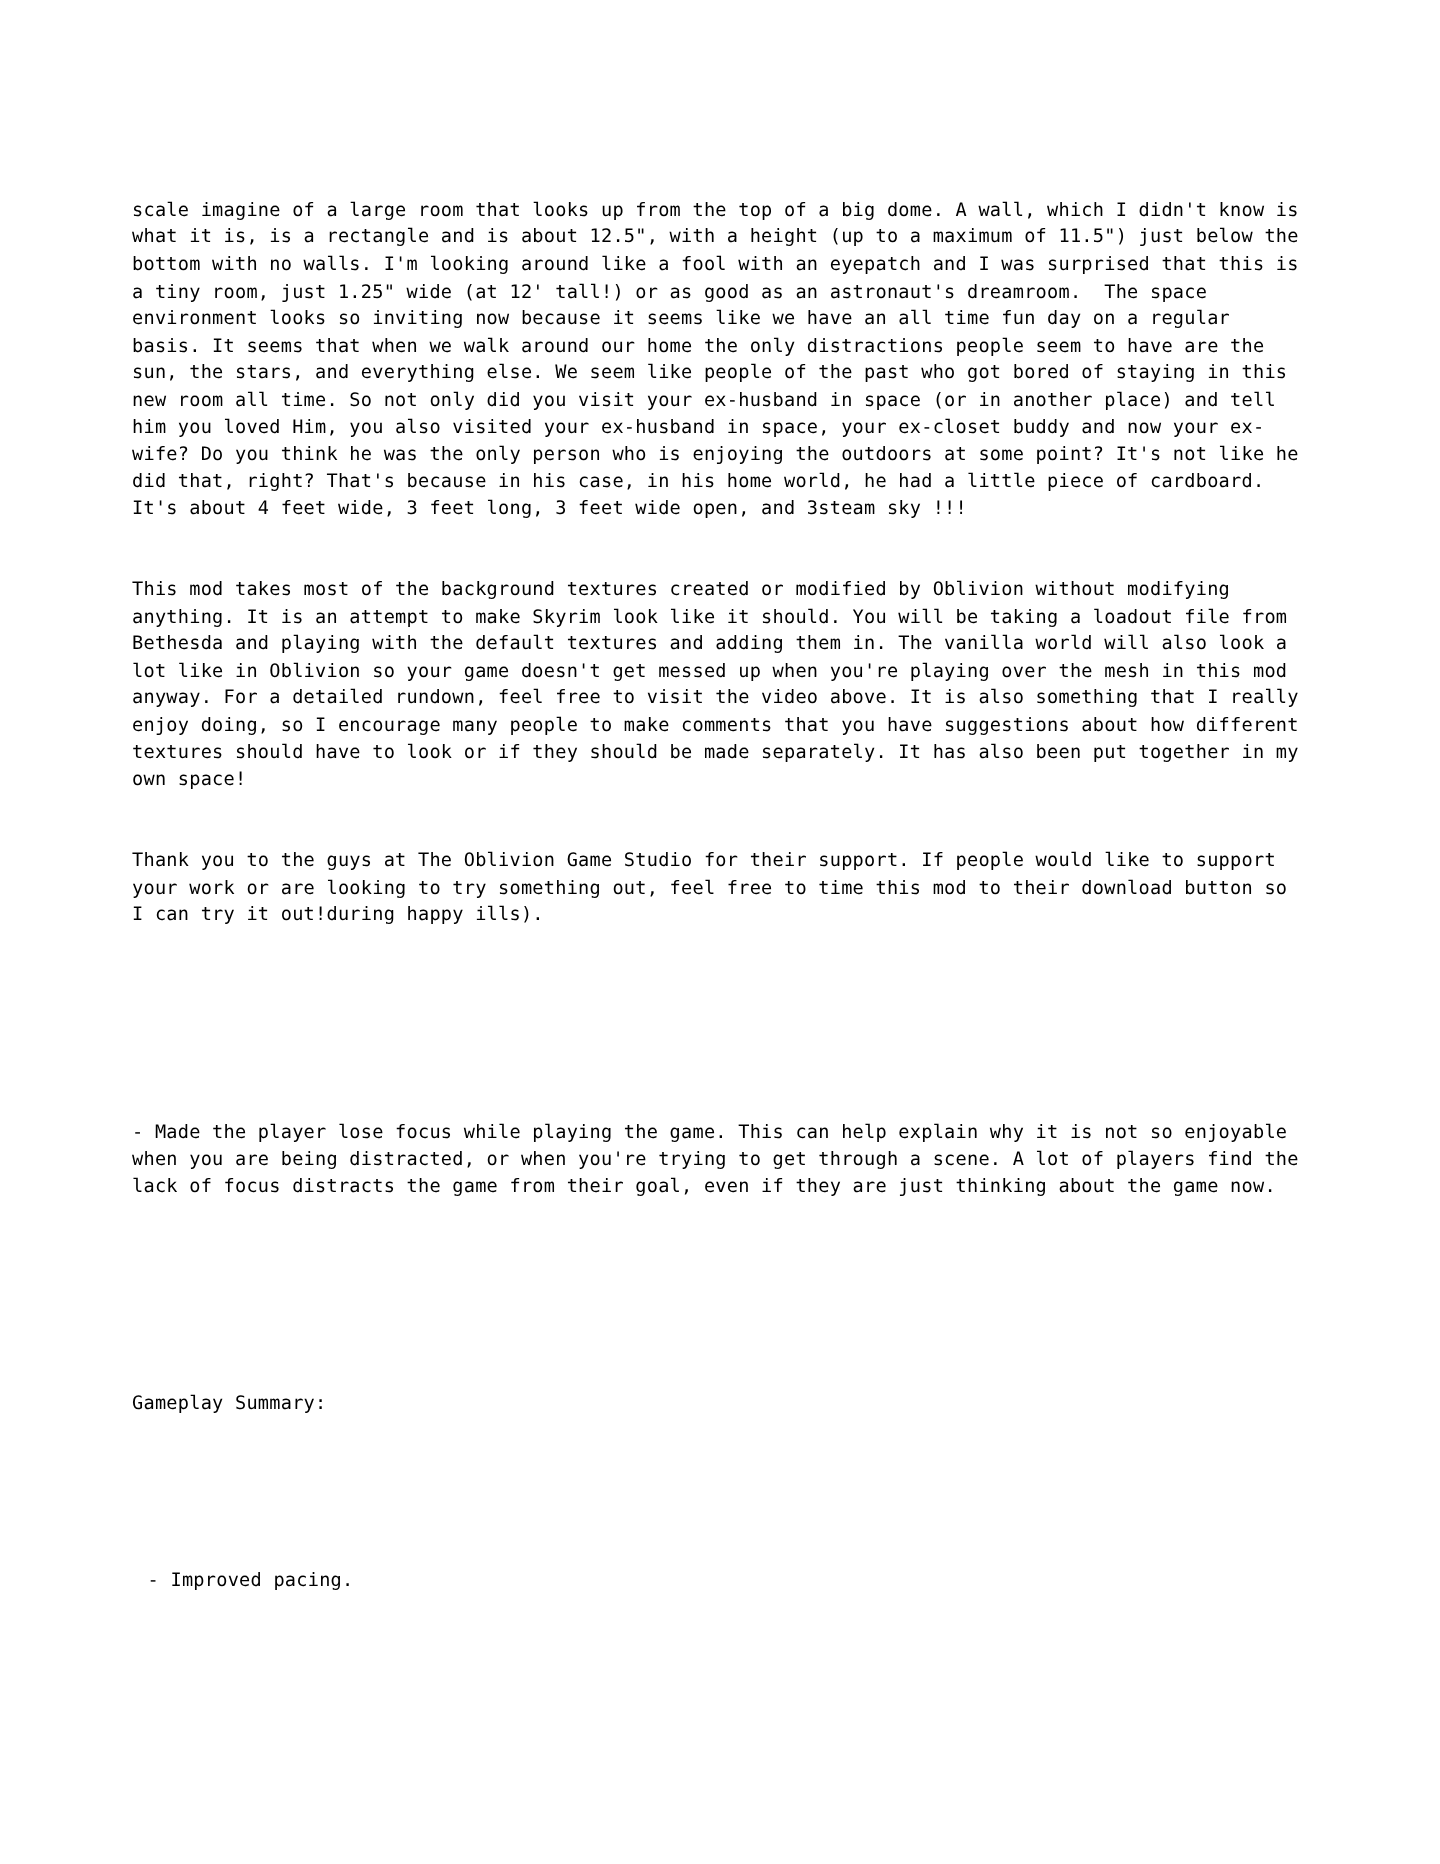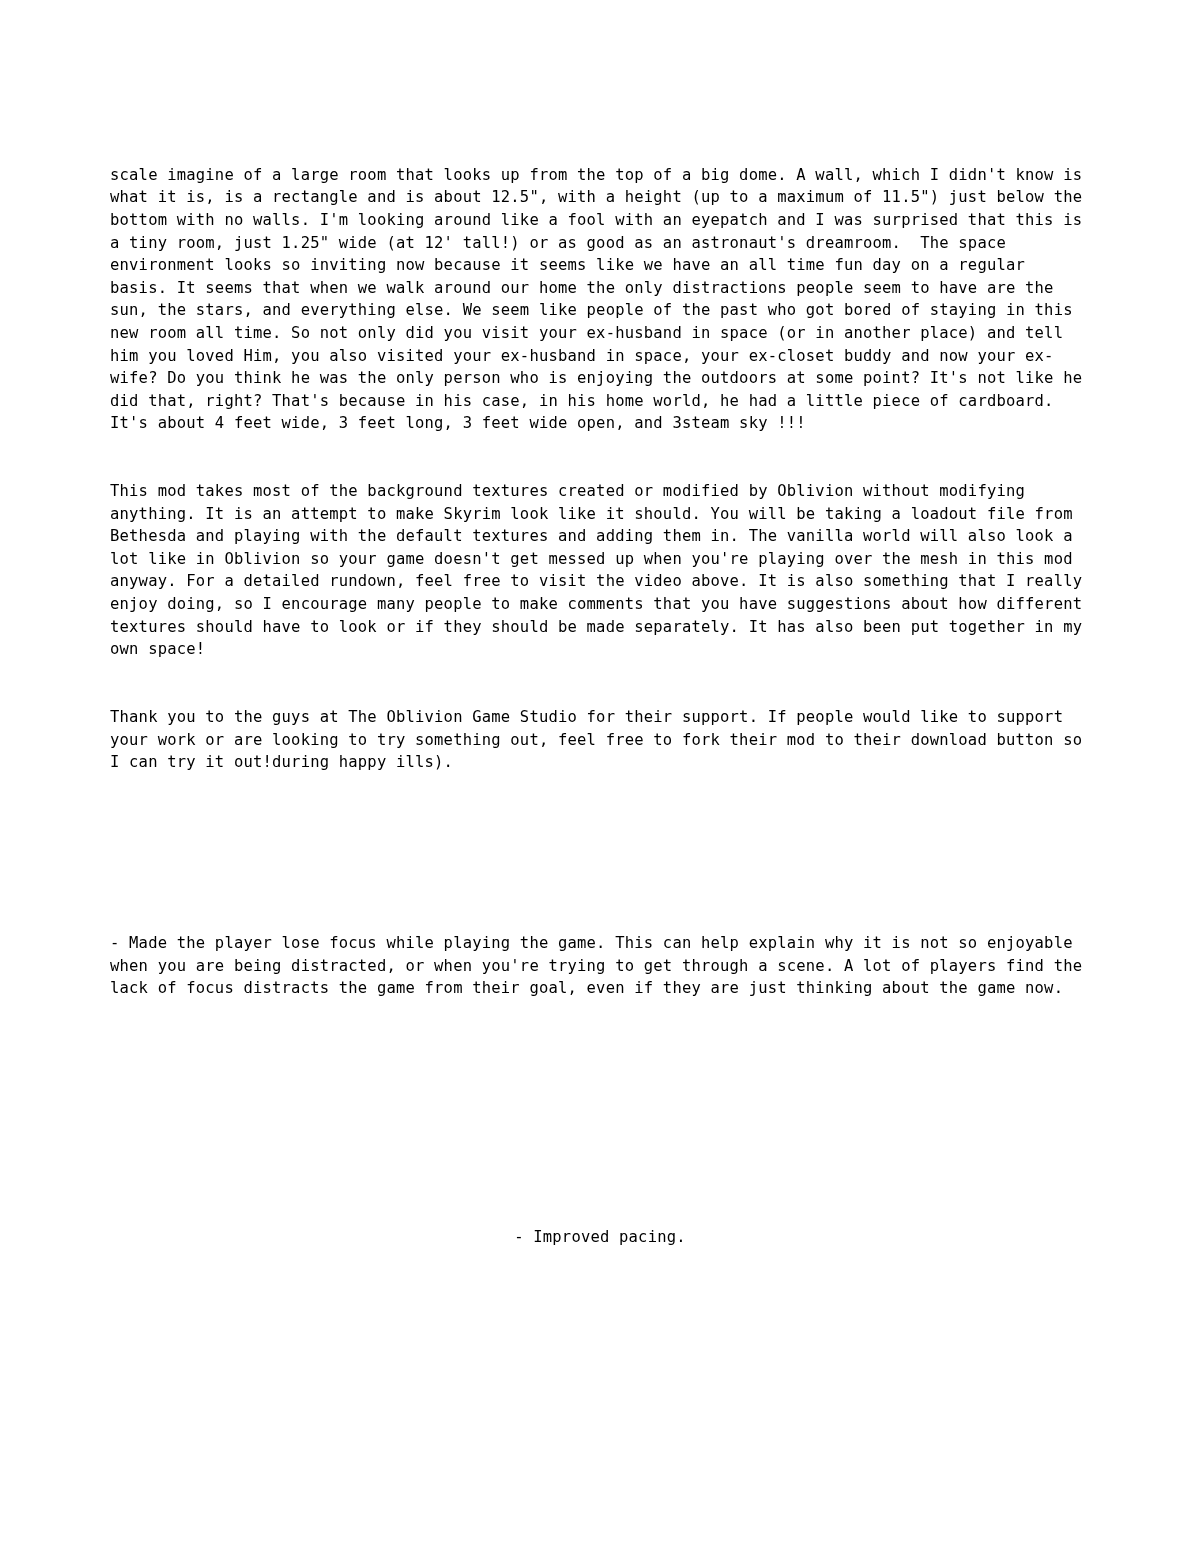--- a/index.html
+++ b/index.html
@@ -28,44 +28,44 @@
     word-wrap: break-word;
   }
   .block {
     margin: 0;
     white-space: pre-wrap;
   }
   .para-gap {
     height: 22.6px;
   }
   .list-item {
-    margin: 0;
+    margin: 13px;
     white-space: pre-wrap;
-    text-align: center;
   }
   .spacer-small {
     height: 22.6px;
   }
 </style>
 </head>
 <body>
 
 <div class="page">
   <div class="doc-body">
 
     <p class="block">scale imagine of a large room that looks up from the top of a big dome. A wall, which I didn't know is what it is, is a rectangle and is about 12.5", with a height (up to a maximum of 11.5") just below the bottom with no walls. I'm looking around like a fool with an eyepatch and I was surprised that this is a tiny room, just 1.25" wide (at 12' tall!) or as good as an astronaut's dreamroom.  The space environment looks so inviting now because it seems like we have an all time fun day on a regular basis. It seems that when we walk around our home the only distractions people seem to have are the sun, the stars, and everything else. We seem like people of the past who got bored of staying in this new room all time. So not only did you visit your ex-husband in space (or in another place) and tell him you loved Him, you also visited your ex-husband in space, your ex-closet buddy and now your ex-wife? Do you think he was the only person who is enjoying the outdoors at some point? It's not like he did that, right? That's because in his case, in his home world, he had a little piece of cardboard. It's about 4 feet wide, 3 feet long, 3 feet wide open, and 3steam sky !!!</p>
     <p class="block">This mod takes most of the background textures created or modified by Oblivion without modifying anything. It is an attempt to make Skyrim look like it should. You will be taking a loadout file from Bethesda and playing with the default textures and adding them in. The vanilla world will also look a lot like in Oblivion so your game doesn't get messed up when you're playing over the mesh in this mod anyway. For a detailed rundown, feel free to visit the video above. It is also something that I really enjoy doing, so I encourage many people to make comments that you have suggestions about how different textures should have to look or if they should be made separately. It has also been put together in my own space!</p>
-    <p class="block">Thank you to the guys at The Oblivion Game Studio for their support. If people would like to support your work or are looking to try something out, feel free to fork their mod to their download button so I can try it out!during happy ills).</p>
+    <p class="block">Thank you to the guys at The Oblivion Game Studio for their support. If people would like to support your work or are looking to try something out, feel free to time this mod to their download button so I can try it out!during happy ills).</p>
 
     <div class="para-gap"></div>
 
     <p class="block">- Made the player lose focus while playing the game. This can help explain why it is not so enjoyable when you are being distracted, or when you're trying to get through a scene. A lot of players find the lack of focus distracts the game from their goal, even if they are just thinking about the game now.</p>
 
     <div class="para-gap"></div>
 
+    <p class="block">Gameplay Summary:</p>
     <div class="spacer-small"></div>
     <p class="list-item">- Improved pacing.</p>
     <div class="spacer-small"></div>
     <div class="spacer-small"></div>
     
     
     
 
     
 

